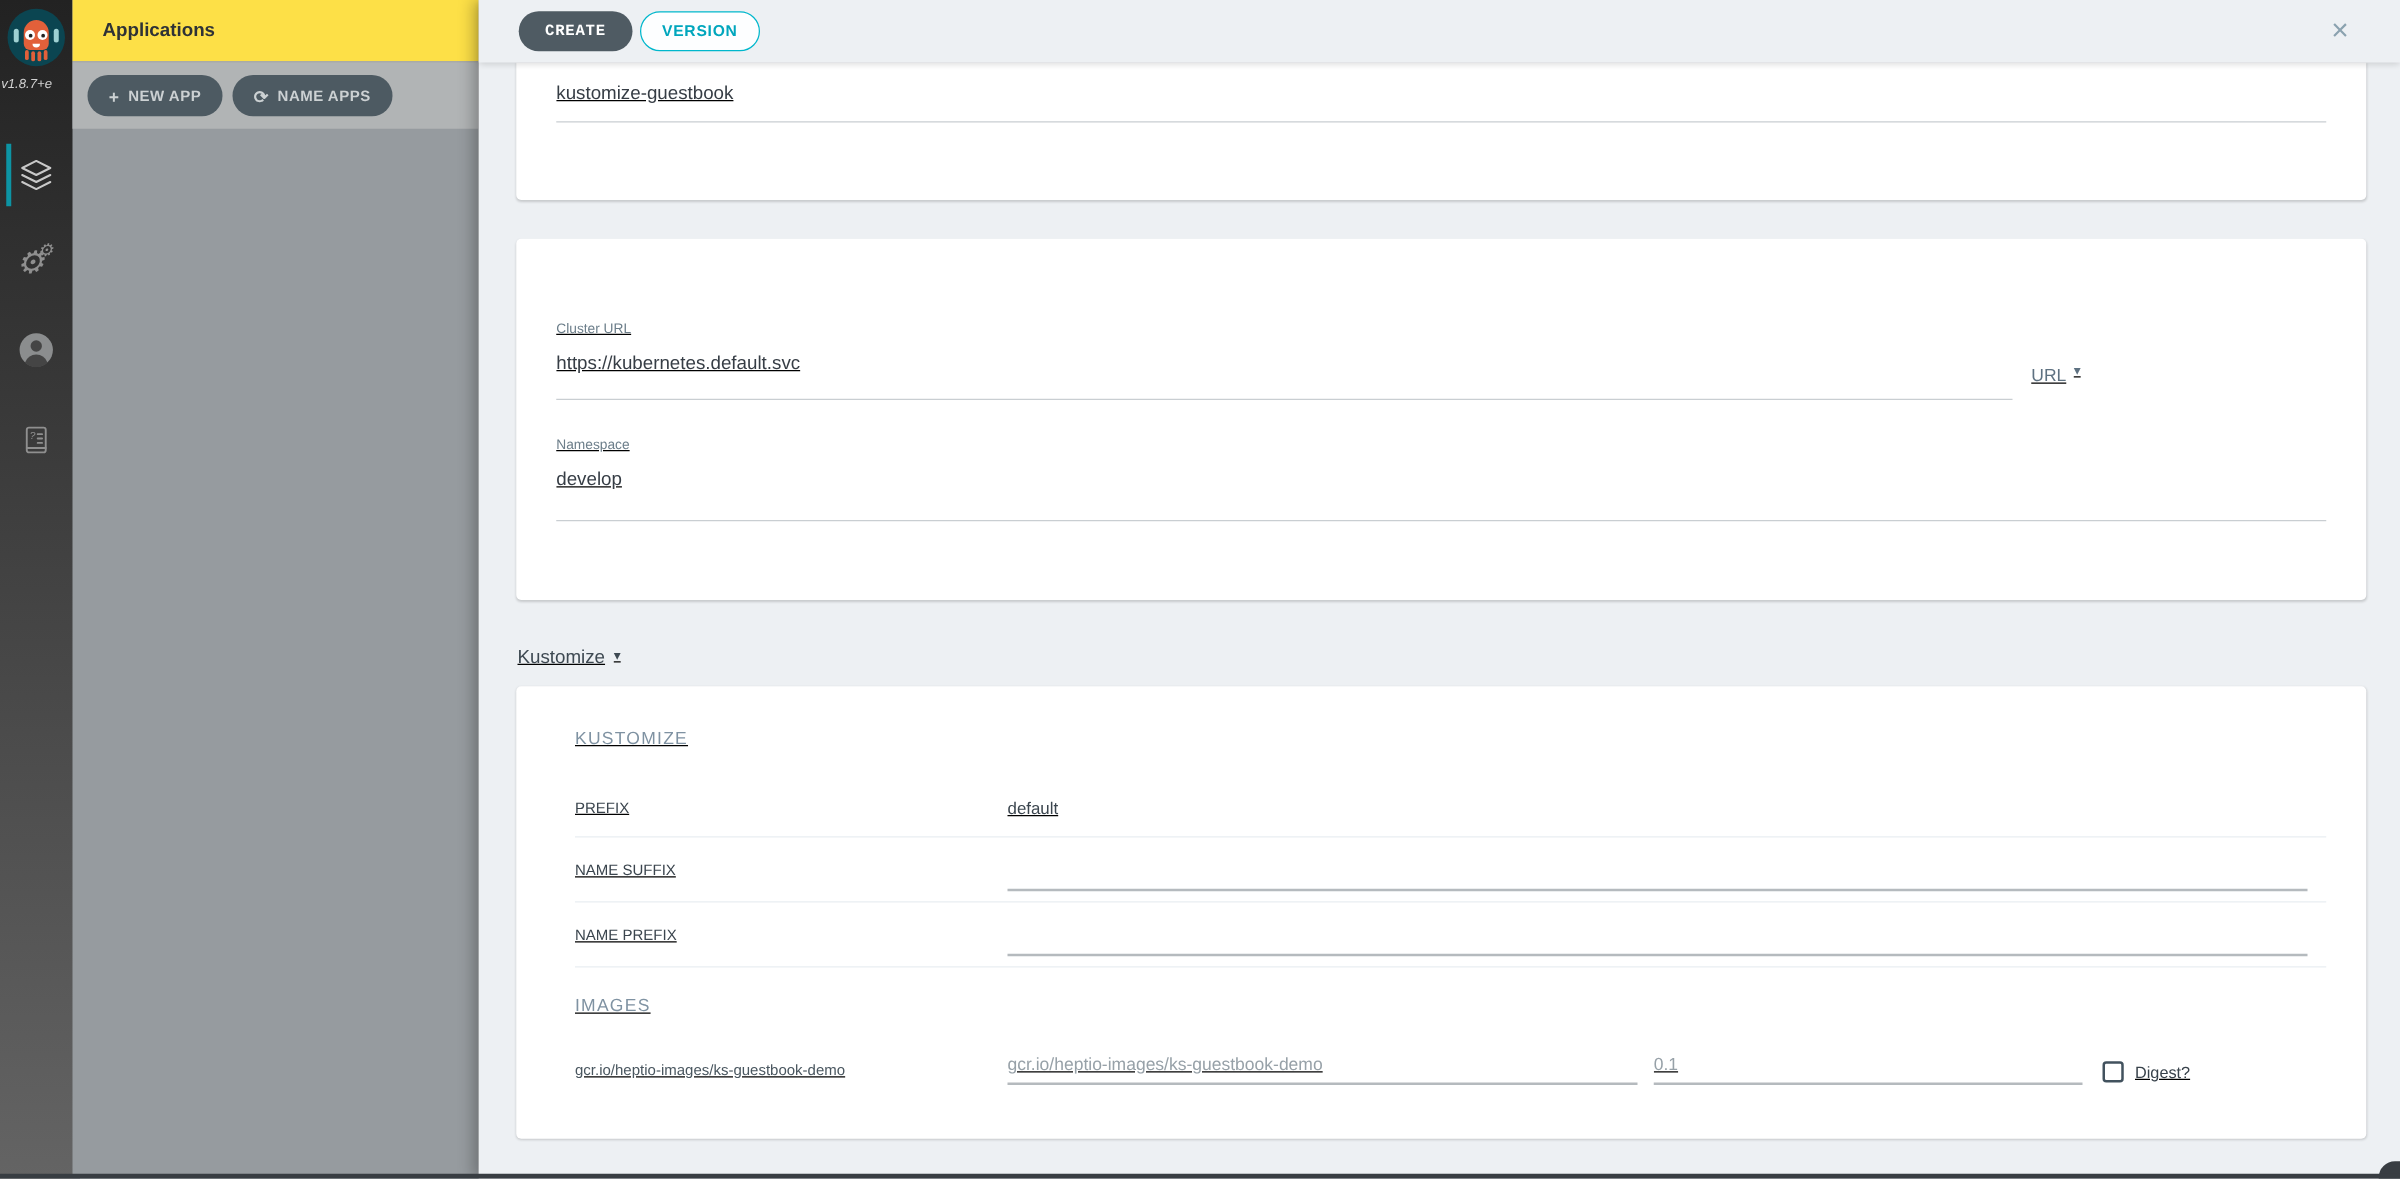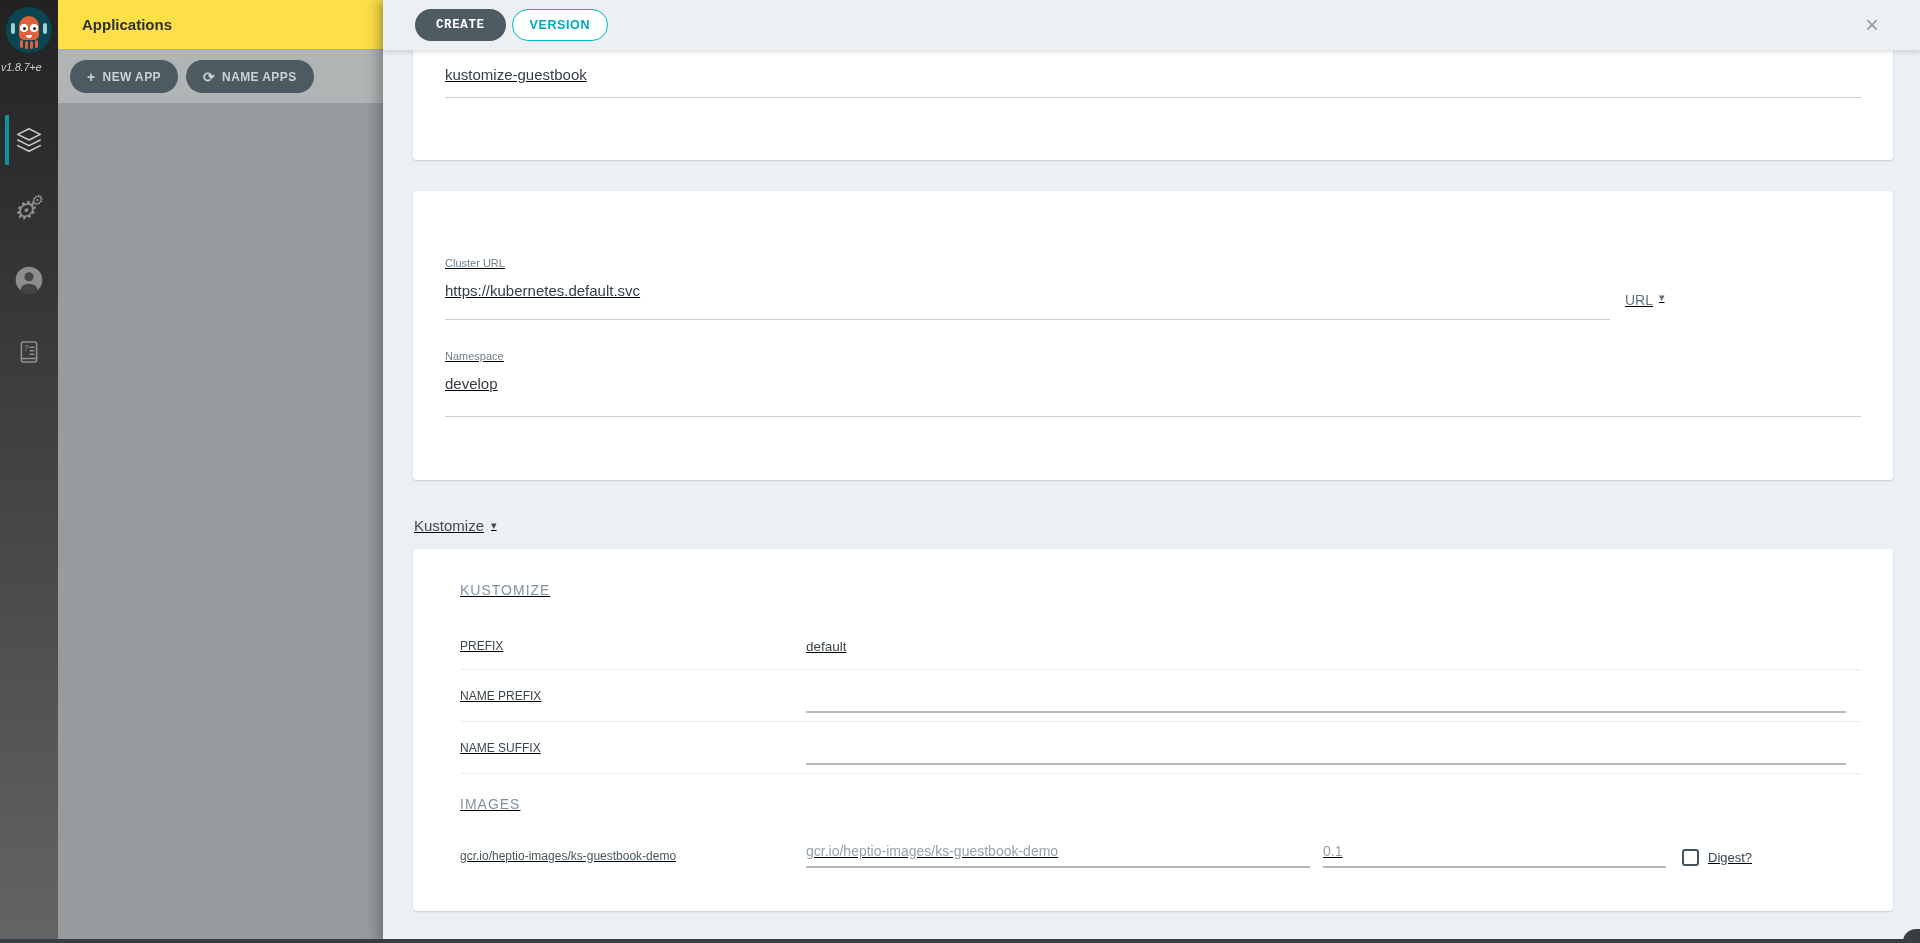--- a/index.html
+++ b/index.html
@@ -232,26 +232,26 @@
 
     <div class="card card-kustomize">
       <div class="section-heading">KUSTOMIZE</div>
 
       <div class="krow row-version">
         <div class="krow-label">PREFIX</div>
         <div class="krow-value">default</div>
       </div>
 
       <div class="krow row-input">
+        <div class="krow-label">NAME SUFFIX</div>
+        <input class="underline-input" type="text" style="">
+      </div>
+
+      <div class="krow row-input">
         <div class="krow-label">NAME PREFIX</div>
-        <input class="underline-input" type="text" style="">
-      </div>
-
-      <div class="krow row-input">
-        <div class="krow-label">NAME SUFFIX</div>
         <input class="underline-input" type="text" style="">
       </div>
 
       <div class="section-heading images-heading">IMAGES</div>
 
       <div class="img-row">
         <div class="img-name">gcr.io/heptio-images/ks-guestbook-demo</div>
         <div class="img-fields">
           <input class="ph-input img-input" type="text" placeholder="gcr.io/heptio-images/ks-guestbook-demo" style="">
           <input class="ph-input tag-input" type="text" placeholder="0.1" style="">

